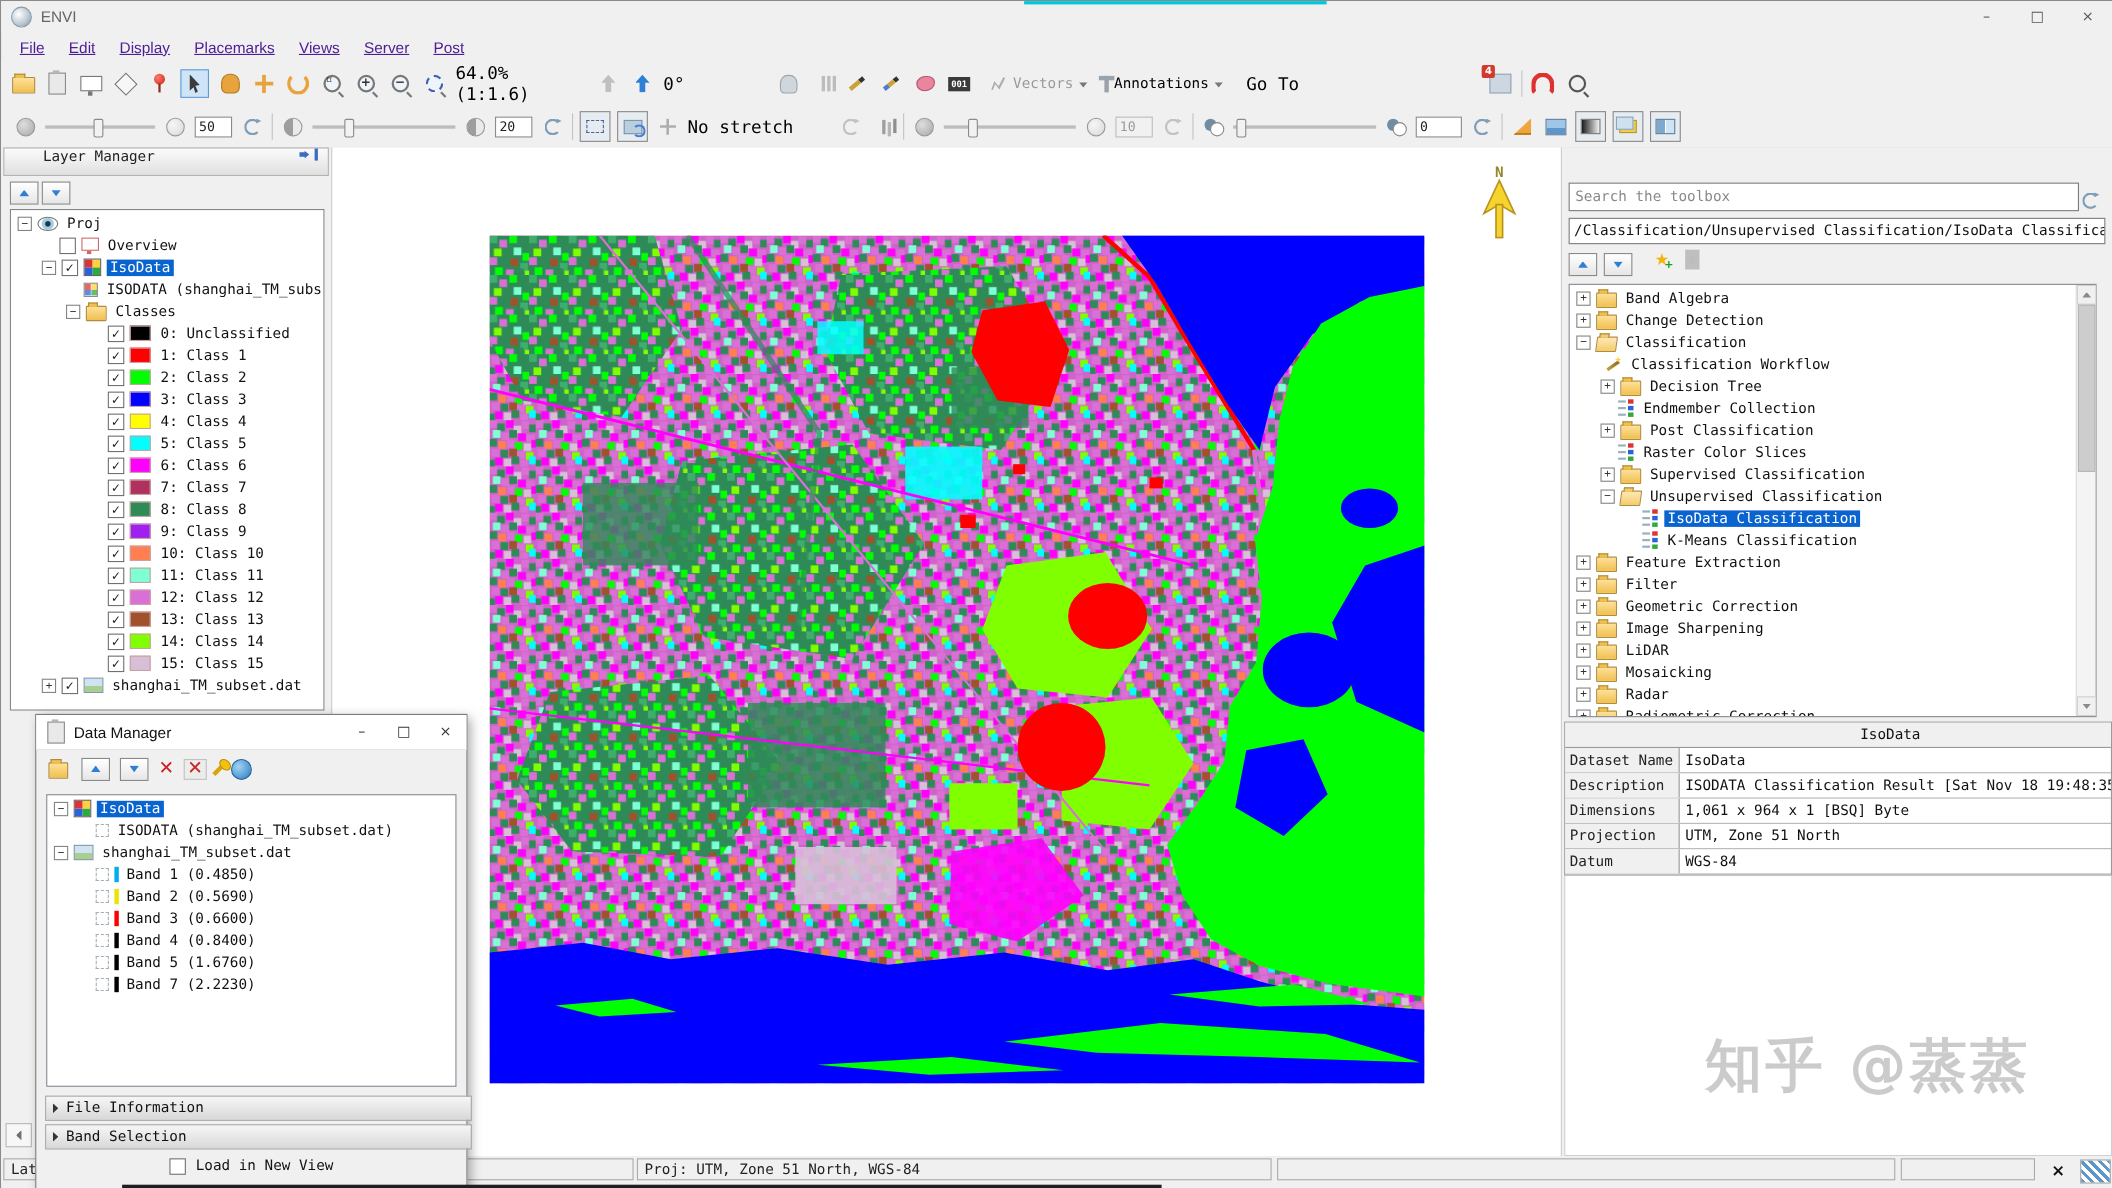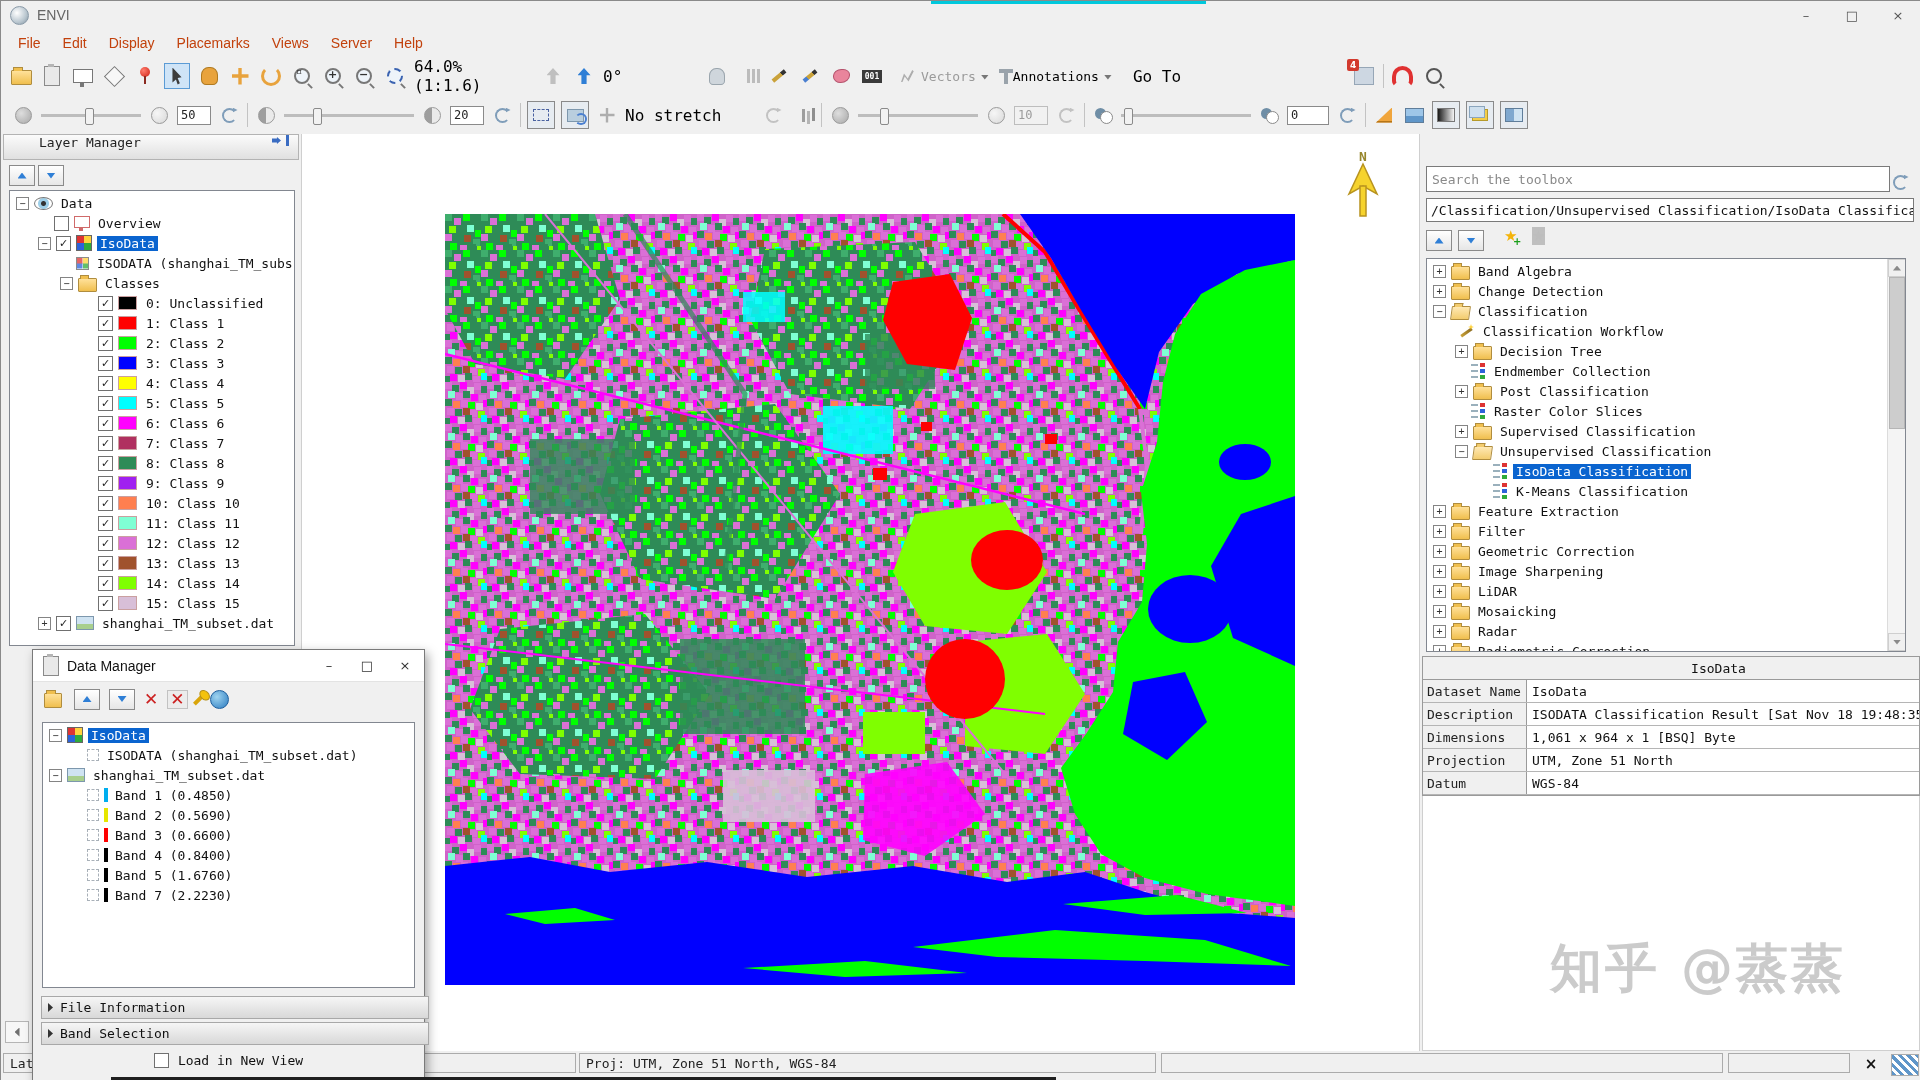--- a/index.html
+++ b/index.html
@@ -8,21 +8,21 @@
   
   .titlebar{position:absolute;left:0;top:0;width:1920px;height:28px;background:#f0f0f0;display:flex;align-items:center;}
   .app-logo{width:17px;height:17px;margin:0 8px 0 9px;border-radius:50%;border:1px solid #8a9aa8;
             background:radial-gradient(circle at 35% 35%,#ffffff,#b9c6cf 60%,#7d8f9c);}
   .app-title{font:14px "Liberation Sans",sans-serif;color:#666;}
   .cyanstrip{position:absolute;left:930px;top:0;width:275px;height:3px;background:#00c8dc;}
   .winbtns{position:absolute;right:0;top:0;display:flex;}
   .winbtn{width:46px;height:28px;display:flex;align-items:center;justify-content:center;
           font:13px "DejaVu Sans",sans-serif;color:#555;}
   .menubar{position:absolute;left:0;top:28px;width:1920px;height:27px;display:flex;align-items:center;padding-left:6px;}
-  .menu-item{font:14px "Liberation Sans",sans-serif;color:#c2410c;padding:3px 11px;}
+  .menu-item{font:14px "Liberation Sans",sans-serif;color:#4c1d95;padding:3px 11px;text-decoration:underline;}
   
   .toolbar{position:absolute;left:0;width:1920px;display:flex;align-items:center;background:#f0f0f0;}
   .t1{top:55px;height:40px;gap:7px;padding-left:8px;}
   .t2{top:95px;height:38px;gap:6px;padding-left:10px;border-bottom:1px solid #d9d9d9;}
   .sep{width:1px;height:24px;background:#c3c3c3;flex:none;}
   .tbi{width:24px;height:24px;display:inline-flex;align-items:center;justify-content:center;flex:none;position:relative;}
   .selbox{border:1px solid #5b9bd5;background:#cfe4f7;}
   
   .i-folder{width:19px;height:13px;background:linear-gradient(#ffe19a,#f0bf4e);border:1px solid #b08d3e;border-radius:1px;position:relative;margin-top:3px;}
   .i-folder::before{content:'';position:absolute;top:-4px;left:1px;width:8px;height:3px;background:#f0bf4e;border:1px solid #b08d3e;border-bottom:none;}
@@ -213,21 +213,21 @@
     <span class="winbtn">×</span>
   </div>
 
   <div class="menubar" id="menubar">
       <span class="menu-item">File</span>
       <span class="menu-item">Edit</span>
       <span class="menu-item">Display</span>
       <span class="menu-item">Placemarks</span>
       <span class="menu-item">Views</span>
       <span class="menu-item">Server</span>
-      <span class="menu-item">Help</span>
+      <span class="menu-item">Post</span>
     </div>
 
   <div class="toolbar t1">
     <span class="tbi">
         <span class="i-folder"></span>
       </span>
     <span class="tbi">
         <span class="i-clip"></span>
       </span>
     <span class="tbi">
@@ -514,21 +514,21 @@
     <span class="sqbtn" style="position:absolute;left:8px;top:31px;">
         <span class="chev up"></span>
       </span>
     <span class="sqbtn" style="position:absolute;left:37px;top:31px;">
         <span class="chev down"></span>
       </span>
     <div class="treebox" id="lm-tree">
         <div class="trow" style="padding-left: 6px;">
           <span class="expand">−</span>
           <span class="ticon icon-eye"></span>
-          <span class="tlabel">Data</span>
+          <span class="tlabel">Proj</span>
         </div>
         <div class="trow" style="padding-left: 28px;">
           <span class="expand spacer"></span>
           <span class="cb unchecked"></span>
           <span class="ticon icon-overview"></span>
           <span class="tlabel">Overview</span>
         </div>
         <div class="trow" style="padding-left: 28px;">
           <span class="expand">−</span>
           <span class="cb checked">✓</span>

